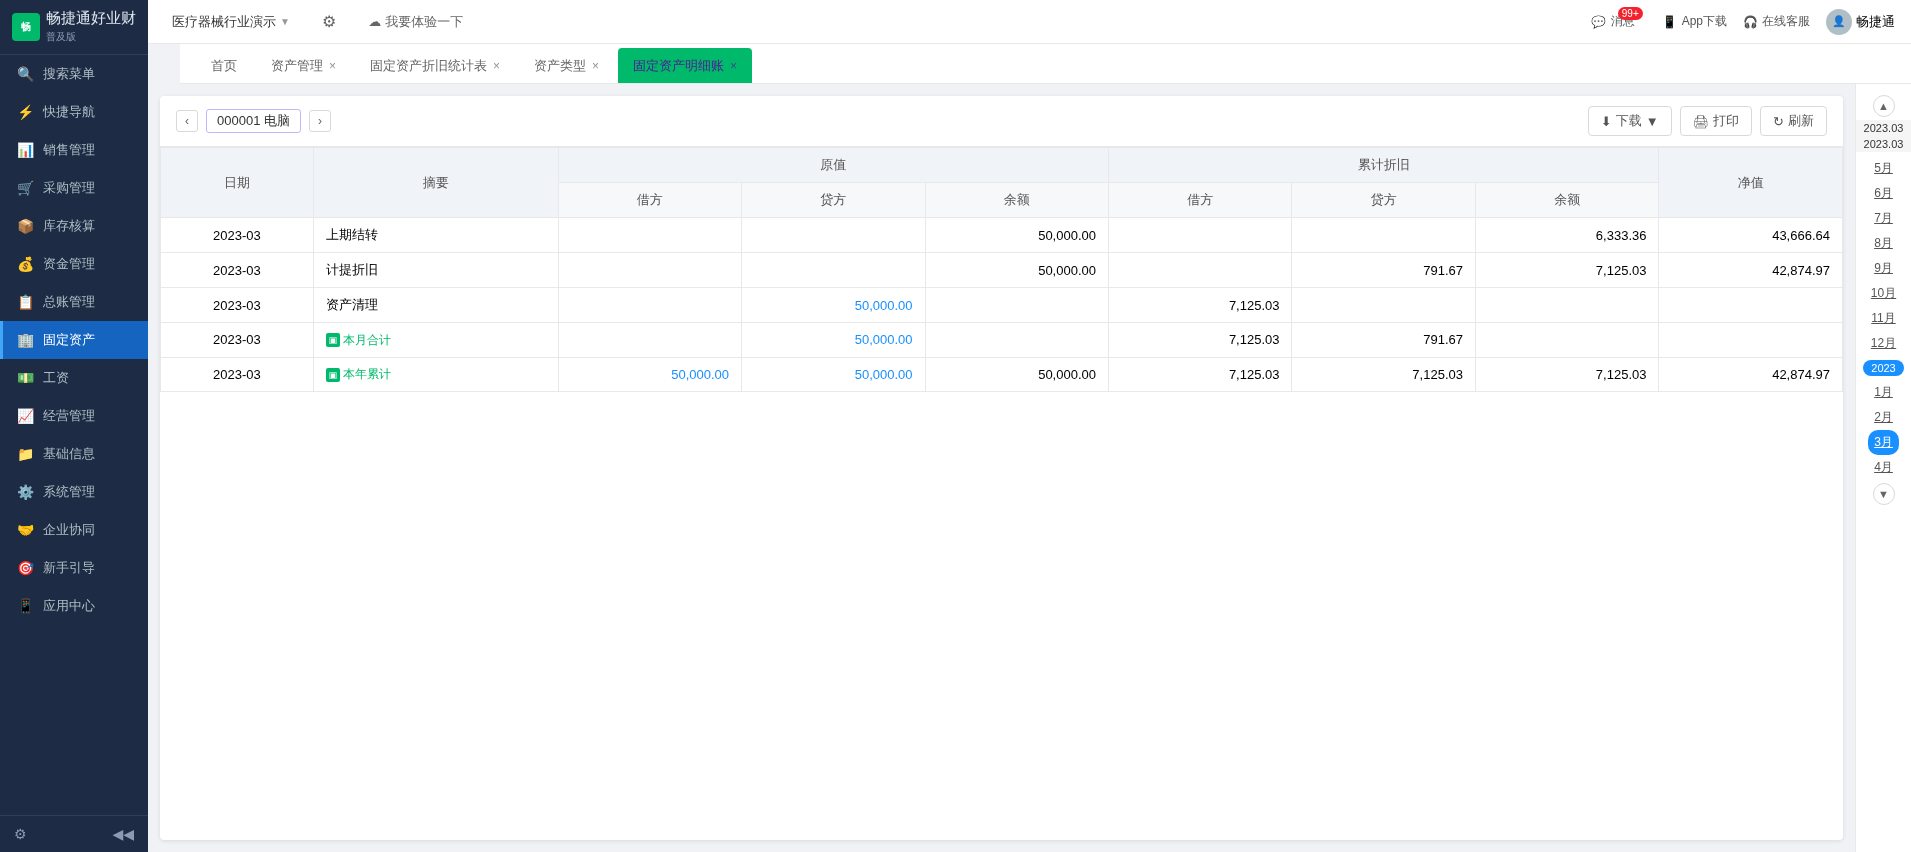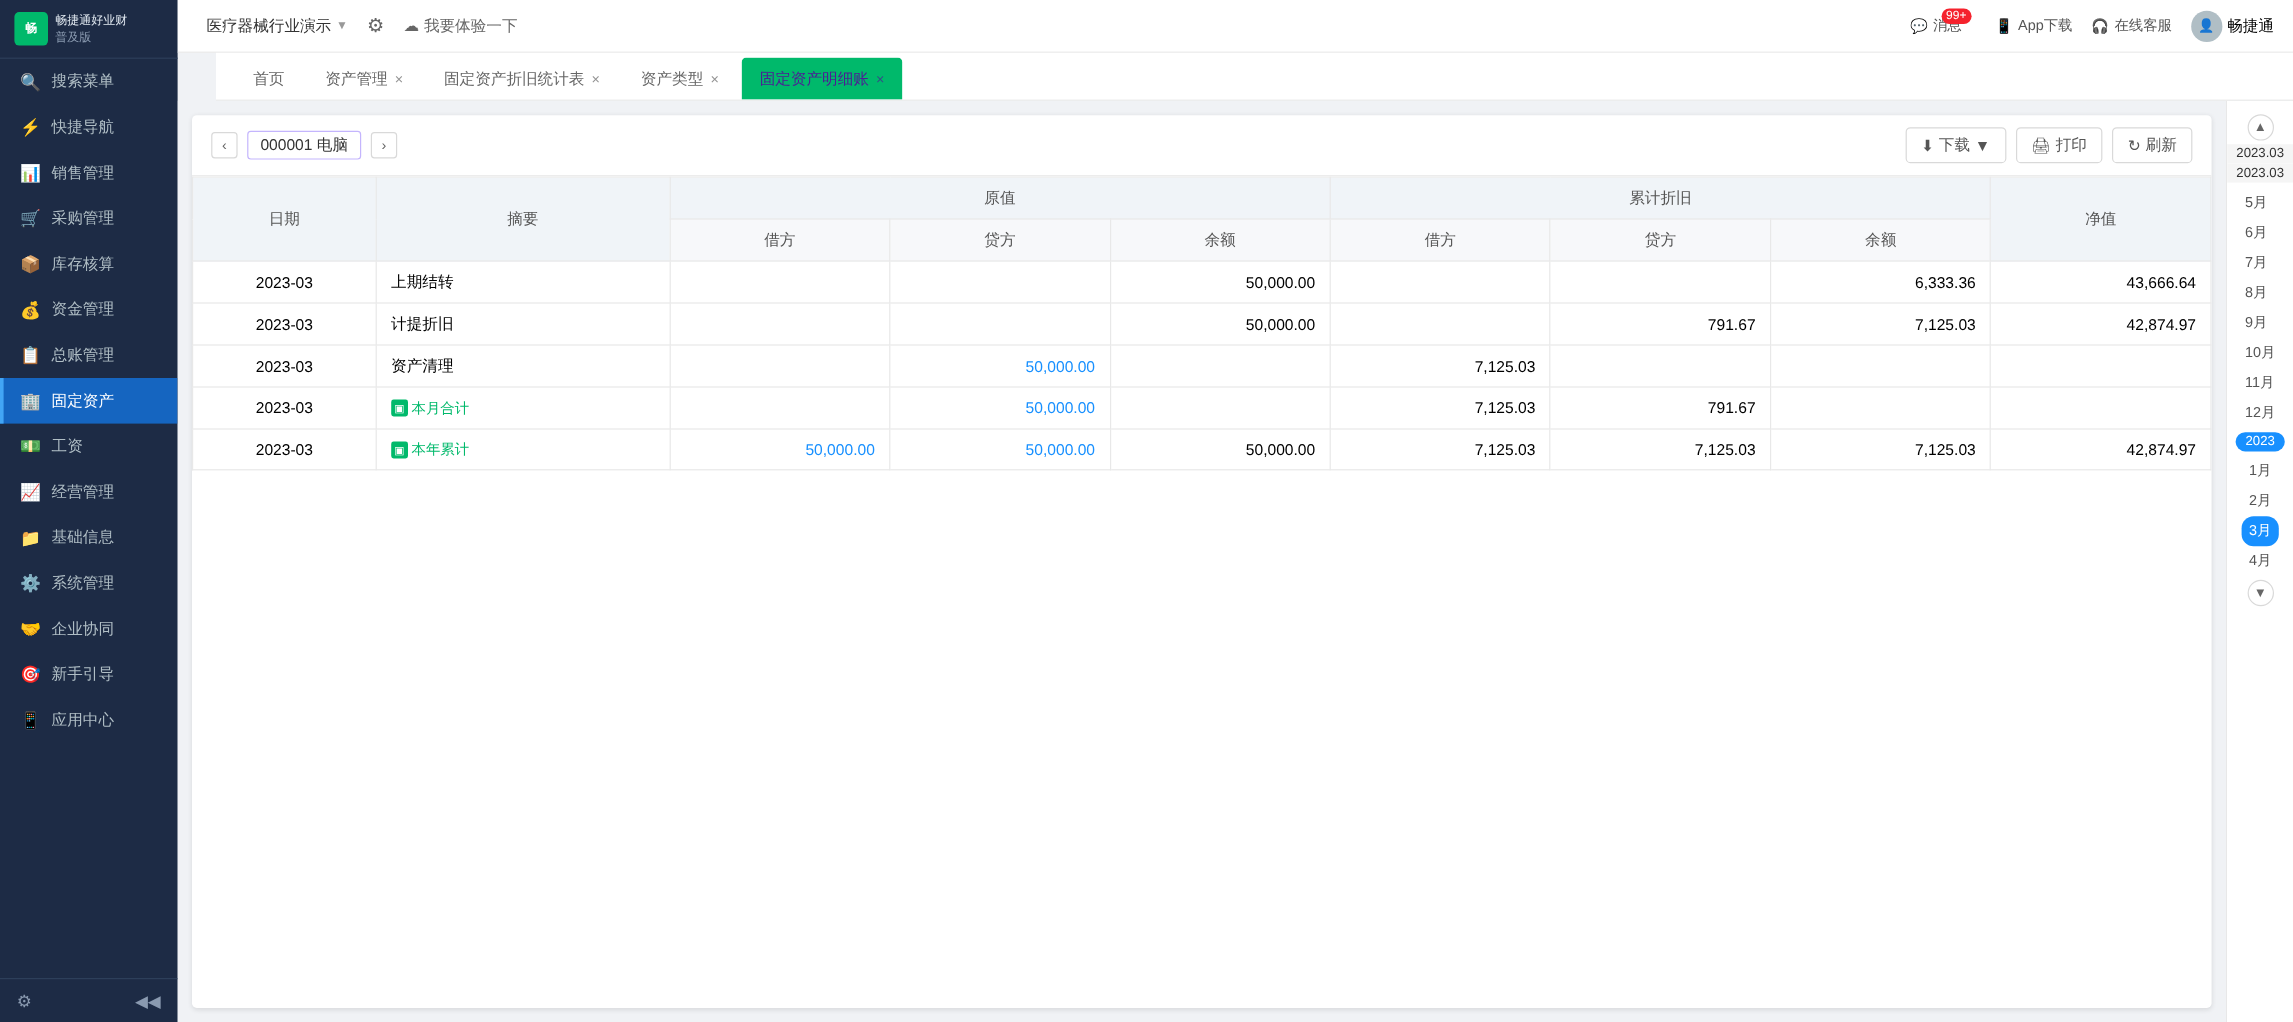--- a/index.html
+++ b/index.html
@@ -22,21 +22,21 @@
       align-items: center;
       gap: 6px;
     }
     .sidebar-logo-icon {
       width: 28px; height: 28px;
       background: #00b96b;
       border-radius: 4px;
       display: flex; align-items: center; justify-content: center;
       font-size: 10px; color: white; font-weight: bold;
     }
-    .sidebar-logo-text { font-size: 10px; color: #e0e8f0; line-height: 1.3; }
+    .sidebar-logo-text { font-size: 15px; color: #e0e8f0; line-height: 1.3; font-family: Liberation Mono, monospace; }
     .sidebar-logo-sub { font-size: 10px; color: #8a9ab0; }
     .sidebar-scroll { flex: 1; overflow-y: auto; overflow-x: hidden; }
     .sidebar-scroll::-webkit-scrollbar { width: 4px; }
     .sidebar-scroll::-webkit-scrollbar-thumb { background: #3a4f6a; }
     .sidebar-item {
       display: flex; align-items: center; gap: 8px;
       padding: 10px 14px;
       cursor: pointer;
       color: #b0bec5;
       font-size: 13px;
@@ -64,21 +64,21 @@
     }
 
     
     .topbar {
       background: #fff;
       height: 44px;
       display: flex;
       align-items: center;
       padding: 0 16px;
       border-bottom: 1px solid #e8e8e8;
-      gap: 0;
+      gap: 16px;
       flex-shrink: 0;
     }
     .topbar-company {
       display: flex; align-items: center; gap: 4px;
       font-size: 13px; color: #333;
       padding: 4px 8px;
       border-radius: 4px;
       cursor: pointer;
     }
     .topbar-dropdown-icon { font-size: 10px; color: #999; }
@@ -242,25 +242,26 @@
       align-items: center;
       padding-top: 8px;
       overflow-y: auto;
       font-size: 12px;
       flex-shrink: 0;
     }
     .timeline-panel::-webkit-scrollbar { width: 3px; }
     .timeline-month {
       padding: 4px 6px;
       width: 100%;
-      text-align: left;
+      text-align: center;
       cursor: pointer;
       color: #555;
       font-size: 12px;
       border-radius: 2px;
+      text-decoration: underline;
     }
     .timeline-month.active {
       background: #1890ff;
       color: white;
       border-radius: 10px;
     }
     .timeline-year-badge {
       background: #1890ff;
       color: white;
       border-radius: 10px;

